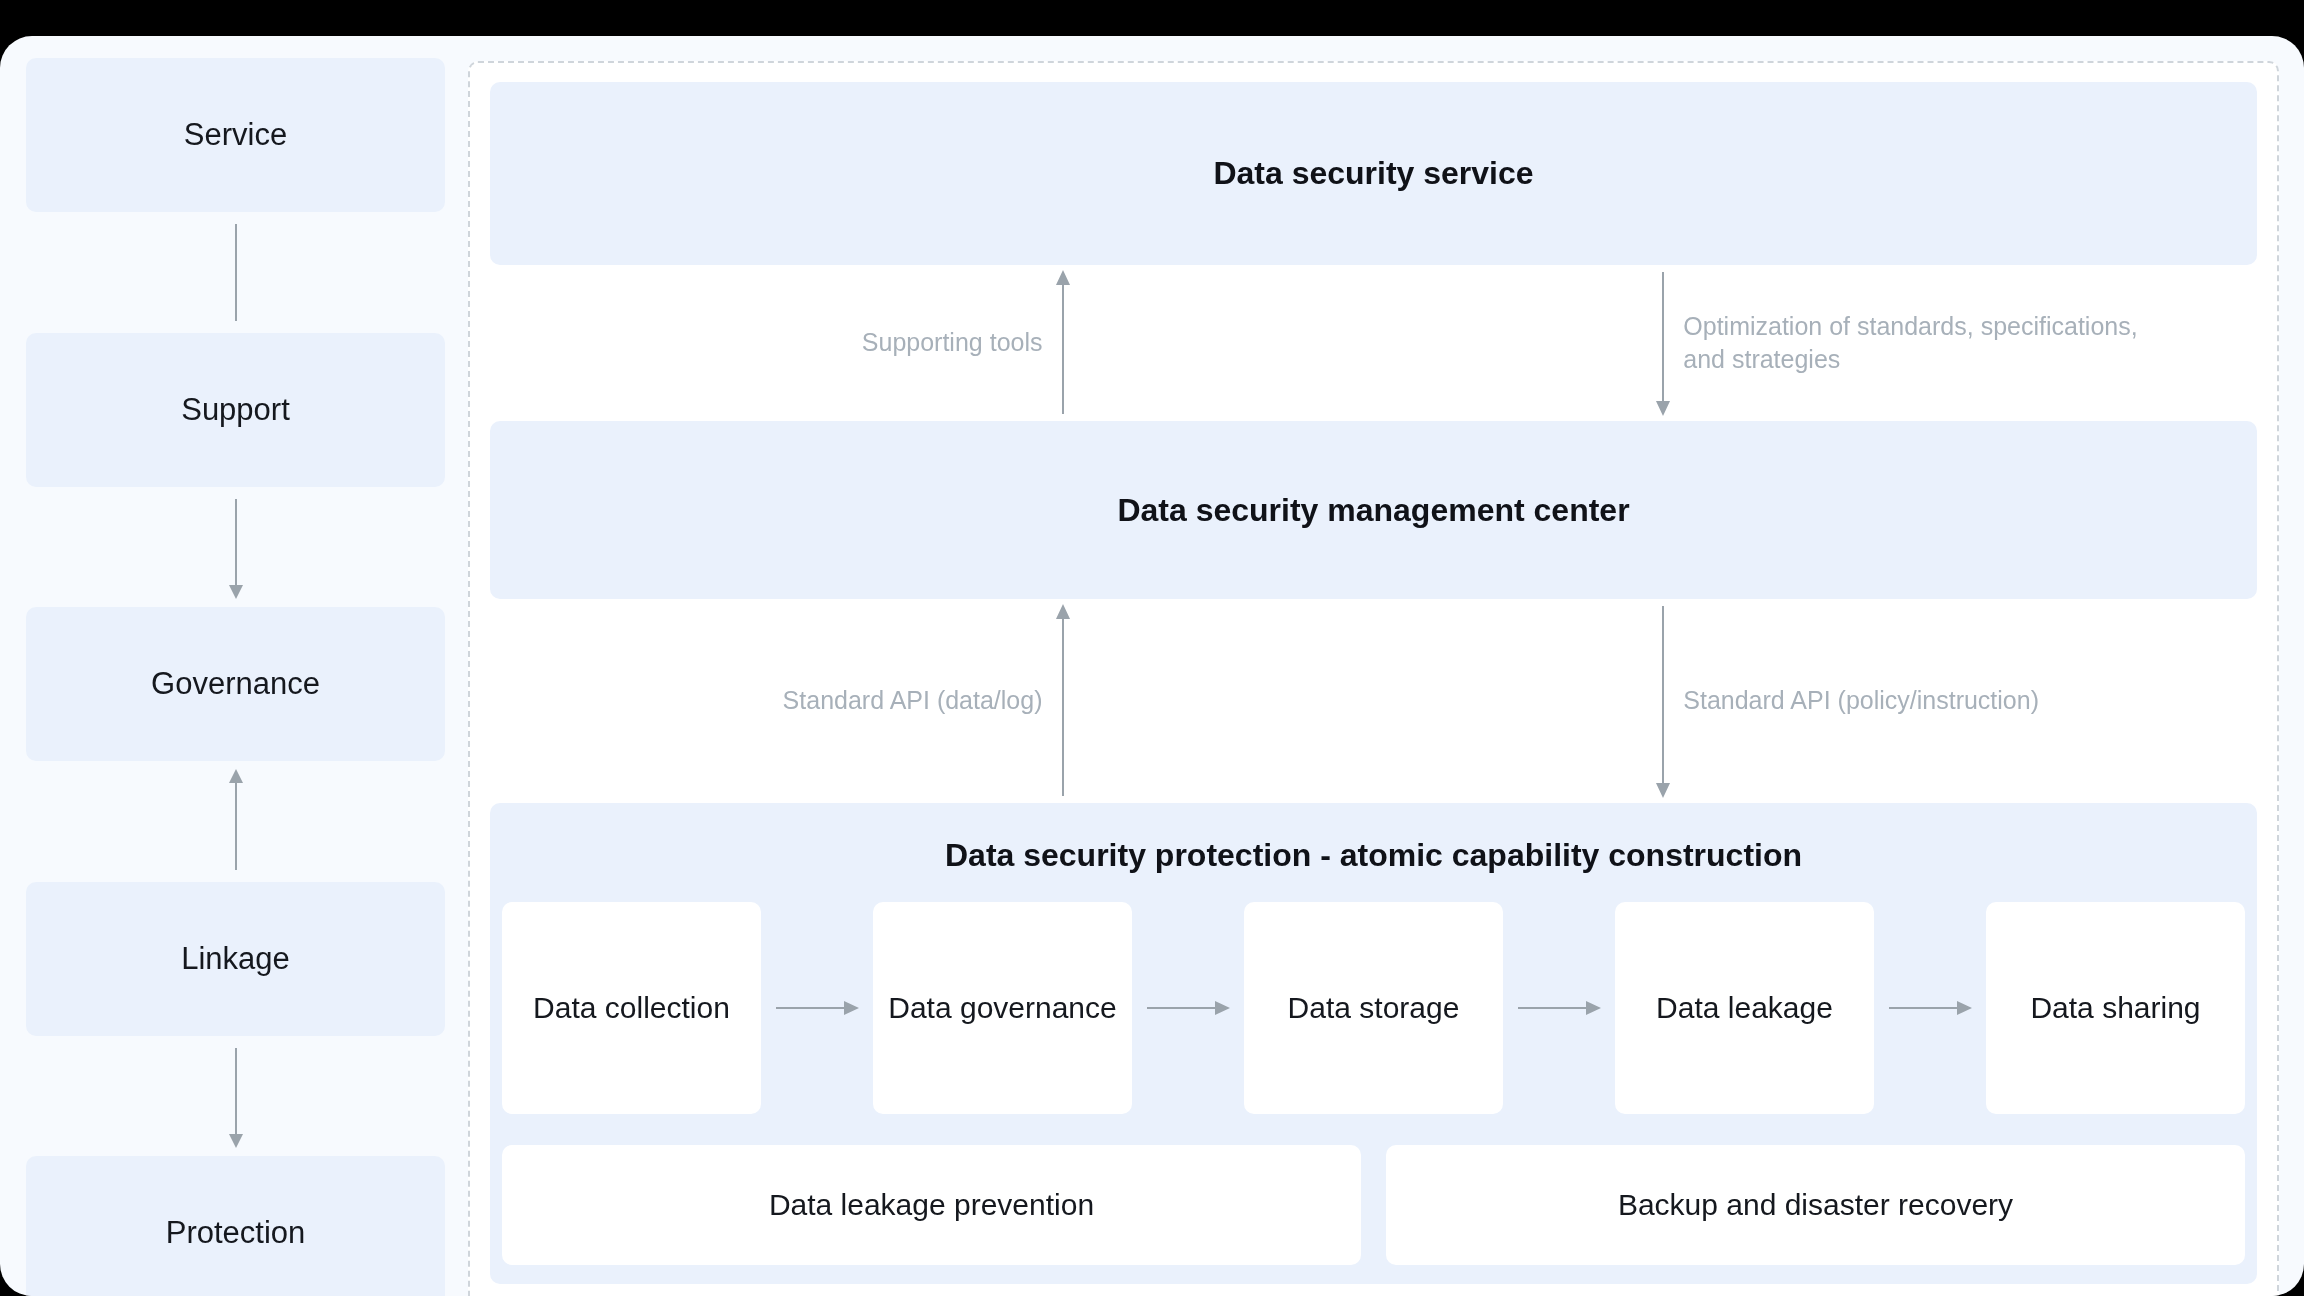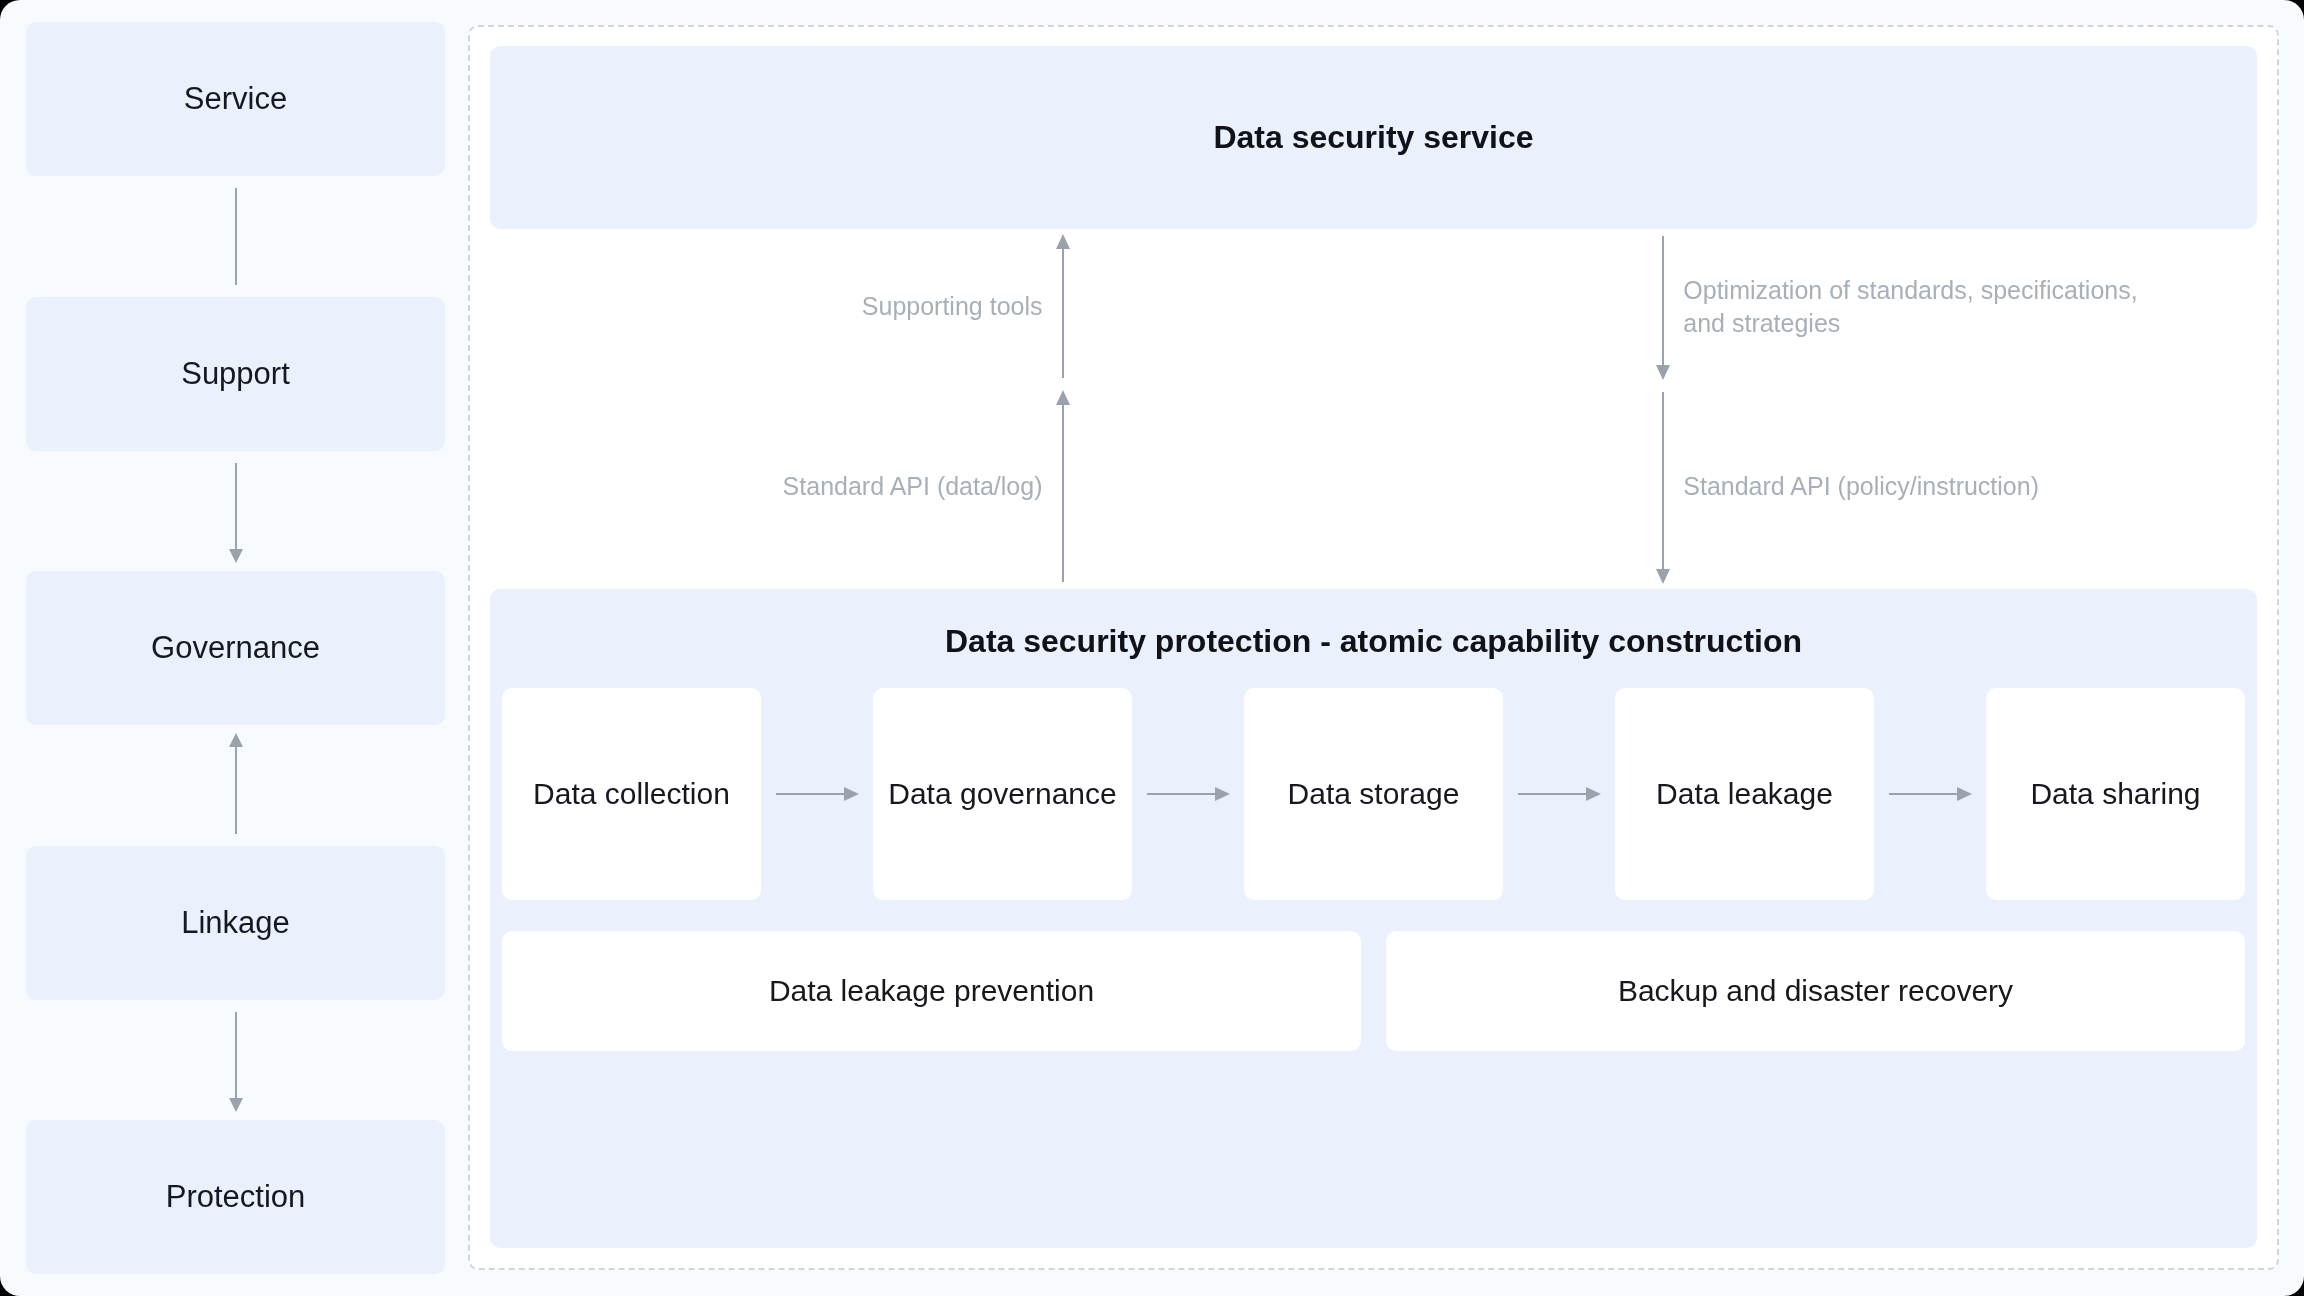--- a/index.html
+++ b/index.html
@@ -16,22 +16,23 @@
   html, body { margin: 0; padding: 0; width: 100%; height: 100%; }
   body {
     background: #000;
     font-family: "Liberation Sans", sans-serif;
     -webkit-font-smoothing: antialiased;
   }
   .canvas {
     position: fixed;
     inset: 0;
     background: var(--bg);
-    border-radius: 20px;
+    border-radius: 32px;
     overflow: hidden;
+    margin-top: 36px;
   }
 
   
   .sidebar {
     position: absolute;
     left: 26px; top: 22px;
     width: 419px; height: 1252px;
     display: flex;
     flex-direction: column;
   }
@@ -227,20 +228,23 @@
     <div class="gap gap-1">
       <div class="flow up at-left">
         <span class="flow-label lbl-left">Supporting tools</span>
       </div>
       <div class="flow down at-right">
         <span class="flow-label lbl-right">Optimization of standards, specifications,
 and strategies</span>
       </div>
     </div>
 
+    <div class="blue-box mgmt">
+      <span class="tier-title">Data security management center</span>
+    </div>
 
     <div class="gap gap-2">
       <div class="flow up at-left">
         <span class="flow-label lbl-left">Standard API (data/log)</span>
       </div>
       <div class="flow down at-right">
         <span class="flow-label lbl-right">Standard API (policy/instruction)</span>
       </div>
     </div>
 

